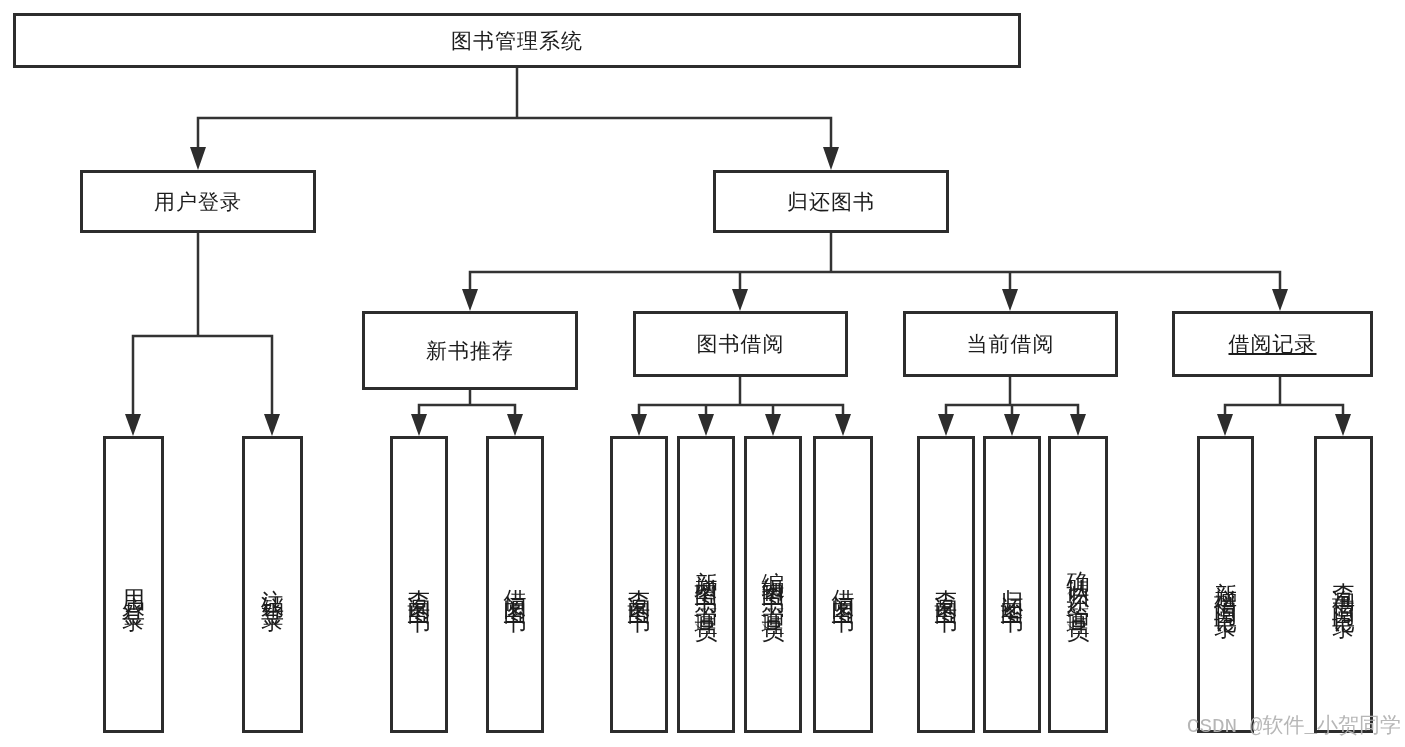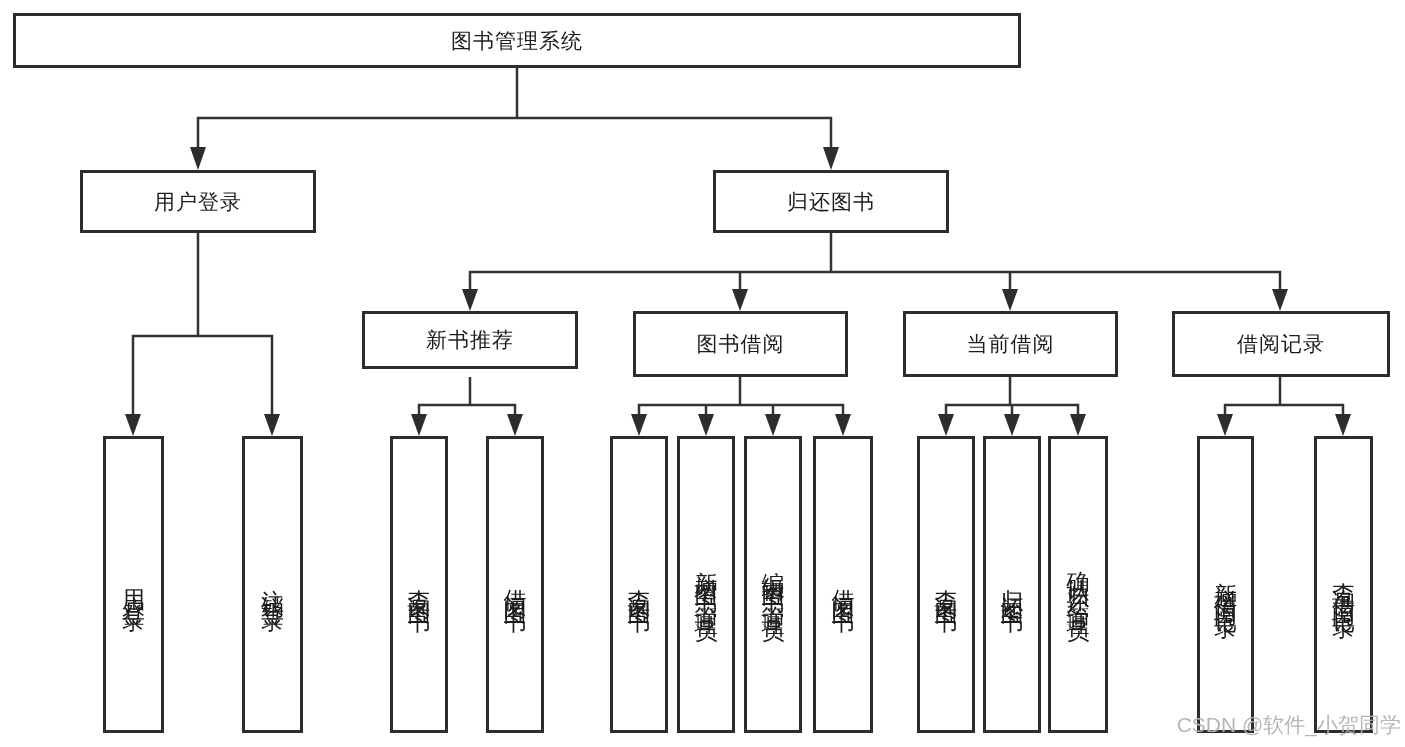--- a/index.html
+++ b/index.html
@@ -44,20 +44,21 @@
   }
   .watermark {
     position: absolute;
     right: 4px;
     bottom: 8px;
     font-size: 21px;
     color: #b3b3b3;
     opacity: 0.95;
     z-index: 10;
     white-space: nowrap;
+    font-family: Liberation Mono, monospace;
   }
 </style>
 </head>
 <body>
 
 <div id="stage">
 
   <svg id="connectors" viewBox="0 0 1405 747" xmlns="http://www.w3.org/2000/svg">
     <g stroke="#333333" stroke-width="2.5" fill="none">
 
@@ -117,30 +118,30 @@
     <span class="h-label">图书管理系统</span>
   </div>
 
   <div class="box" style="left:80px; top:170px; width:236px; height:63px;">
     <span class="h-label">用户登录</span>
   </div>
   <div class="box" style="left:713px; top:170px; width:236px; height:63px;">
     <span class="h-label">归还图书</span>
   </div>
 
-  <div class="box" style="left:362px; top:311px; width:216px; height:58px;">
+  <div class="box" style="left:362px; top:311px; width:216px; height:79px;">
     <span class="h-label">新书推荐</span>
   </div>
   <div class="box" style="left:903px; top:311px; width:215px; height:66px;">
     <span class="h-label">当前借阅</span>
   </div>
   <div class="box" style="left:633px; top:311px; width:215px; height:66px;">
     <span class="h-label">图书借阅</span>
   </div>
-  <div class="box" style="left:1172px; top:311px; width:218px; height:66px;">
+  <div class="box" style="left:1172px; top:311px; width:201px; height:66px;text-decoration:underline;">
     <span class="h-label">借阅记录</span>
   </div>
 
   <div class="box" style="left:103px; top:436px; width:61px; height:297px;">
     <span class="v-label">用户登录</span>
   </div>
   <div class="box" style="left:242px; top:436px; width:61px; height:297px;">
     <span class="v-label">注销登录</span>
   </div>
 

